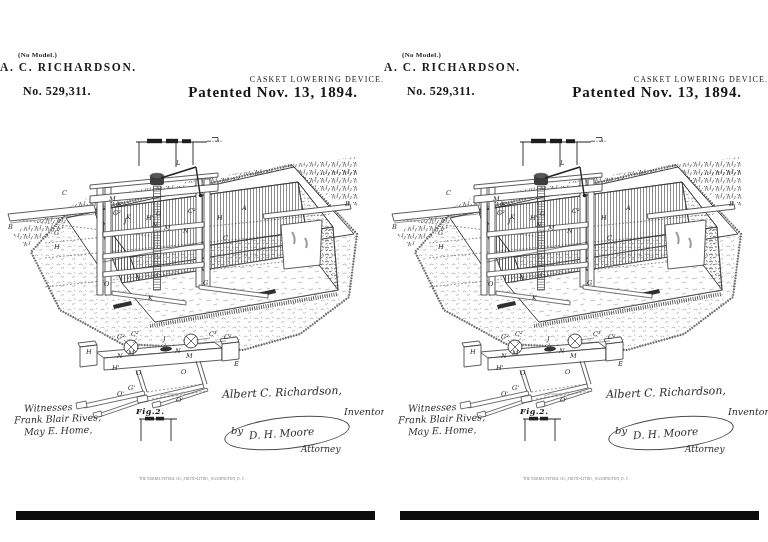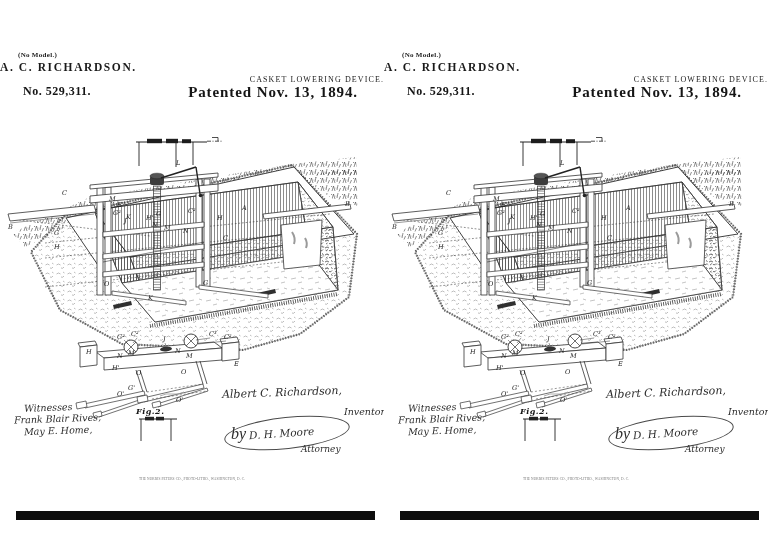--- a/index.html
+++ b/index.html
@@ -21,21 +21,21 @@
                 letter-spacing:.9px; color:#151515; }
 
   .cursive { font-family:"DejaVu Serif", serif; font-style:italic; color:#2c2c2c; }
   .sig-witnesses { position:absolute; left:24px;  top:402px; font-size:9.5px; transform:rotate(-2deg); }
   .sig-w1        { position:absolute; left:14px;  top:413px; font-size:9.5px; transform:rotate(-2deg); white-space:nowrap; }
   .sig-w2        { position:absolute; left:24px;  top:425px; font-size:9.5px; transform:rotate(-2deg); white-space:nowrap; }
   .sig-inventor-name { position:absolute; left:222px; top:386px; font-size:11px; transform:rotate(-2deg); white-space:nowrap; }
   .sig-inventor-lbl  { position:absolute; left:296px; top:406px; font-size:9.5px;margin-left:48px; }
   .sig-oval { position:absolute; left:224px; top:417px; width:124px; height:30px;
               border:1px solid #4a4a4a; border-radius:50%; transform:rotate(-6deg); }
-  .sig-by        { position:absolute; left:231px; top:425px; font-size:16px;font-family:Liberation Serif, serif; }
+  .sig-by        { position:absolute; left:231px; top:425px; font-size:10px; }
   .sig-attorney  { position:absolute; left:249px; top:427px; font-size:10.5px; transform:rotate(-4deg); white-space:nowrap; }
   .sig-attorney-lbl { position:absolute; left:301px; top:444px; font-size:9px; }
 
   .imprint { position:absolute; left:-192px; top:477px; width:768px; text-align:center;
              font-size:7px; color:#777; letter-spacing:.2px; transform:scale(.5);
              transform-origin:50% 0; white-space:nowrap; }
   .scanbar { position:absolute; left:16px; top:511px; width:359px; height:9px; background:#0d0d0d; }
 
   .drawing { position:absolute; left:0; top:0; width:384px; height:542px; }
   .dlabel  { font:italic 6.5px "DejaVu Serif", serif; fill:#1c1c1c; }

